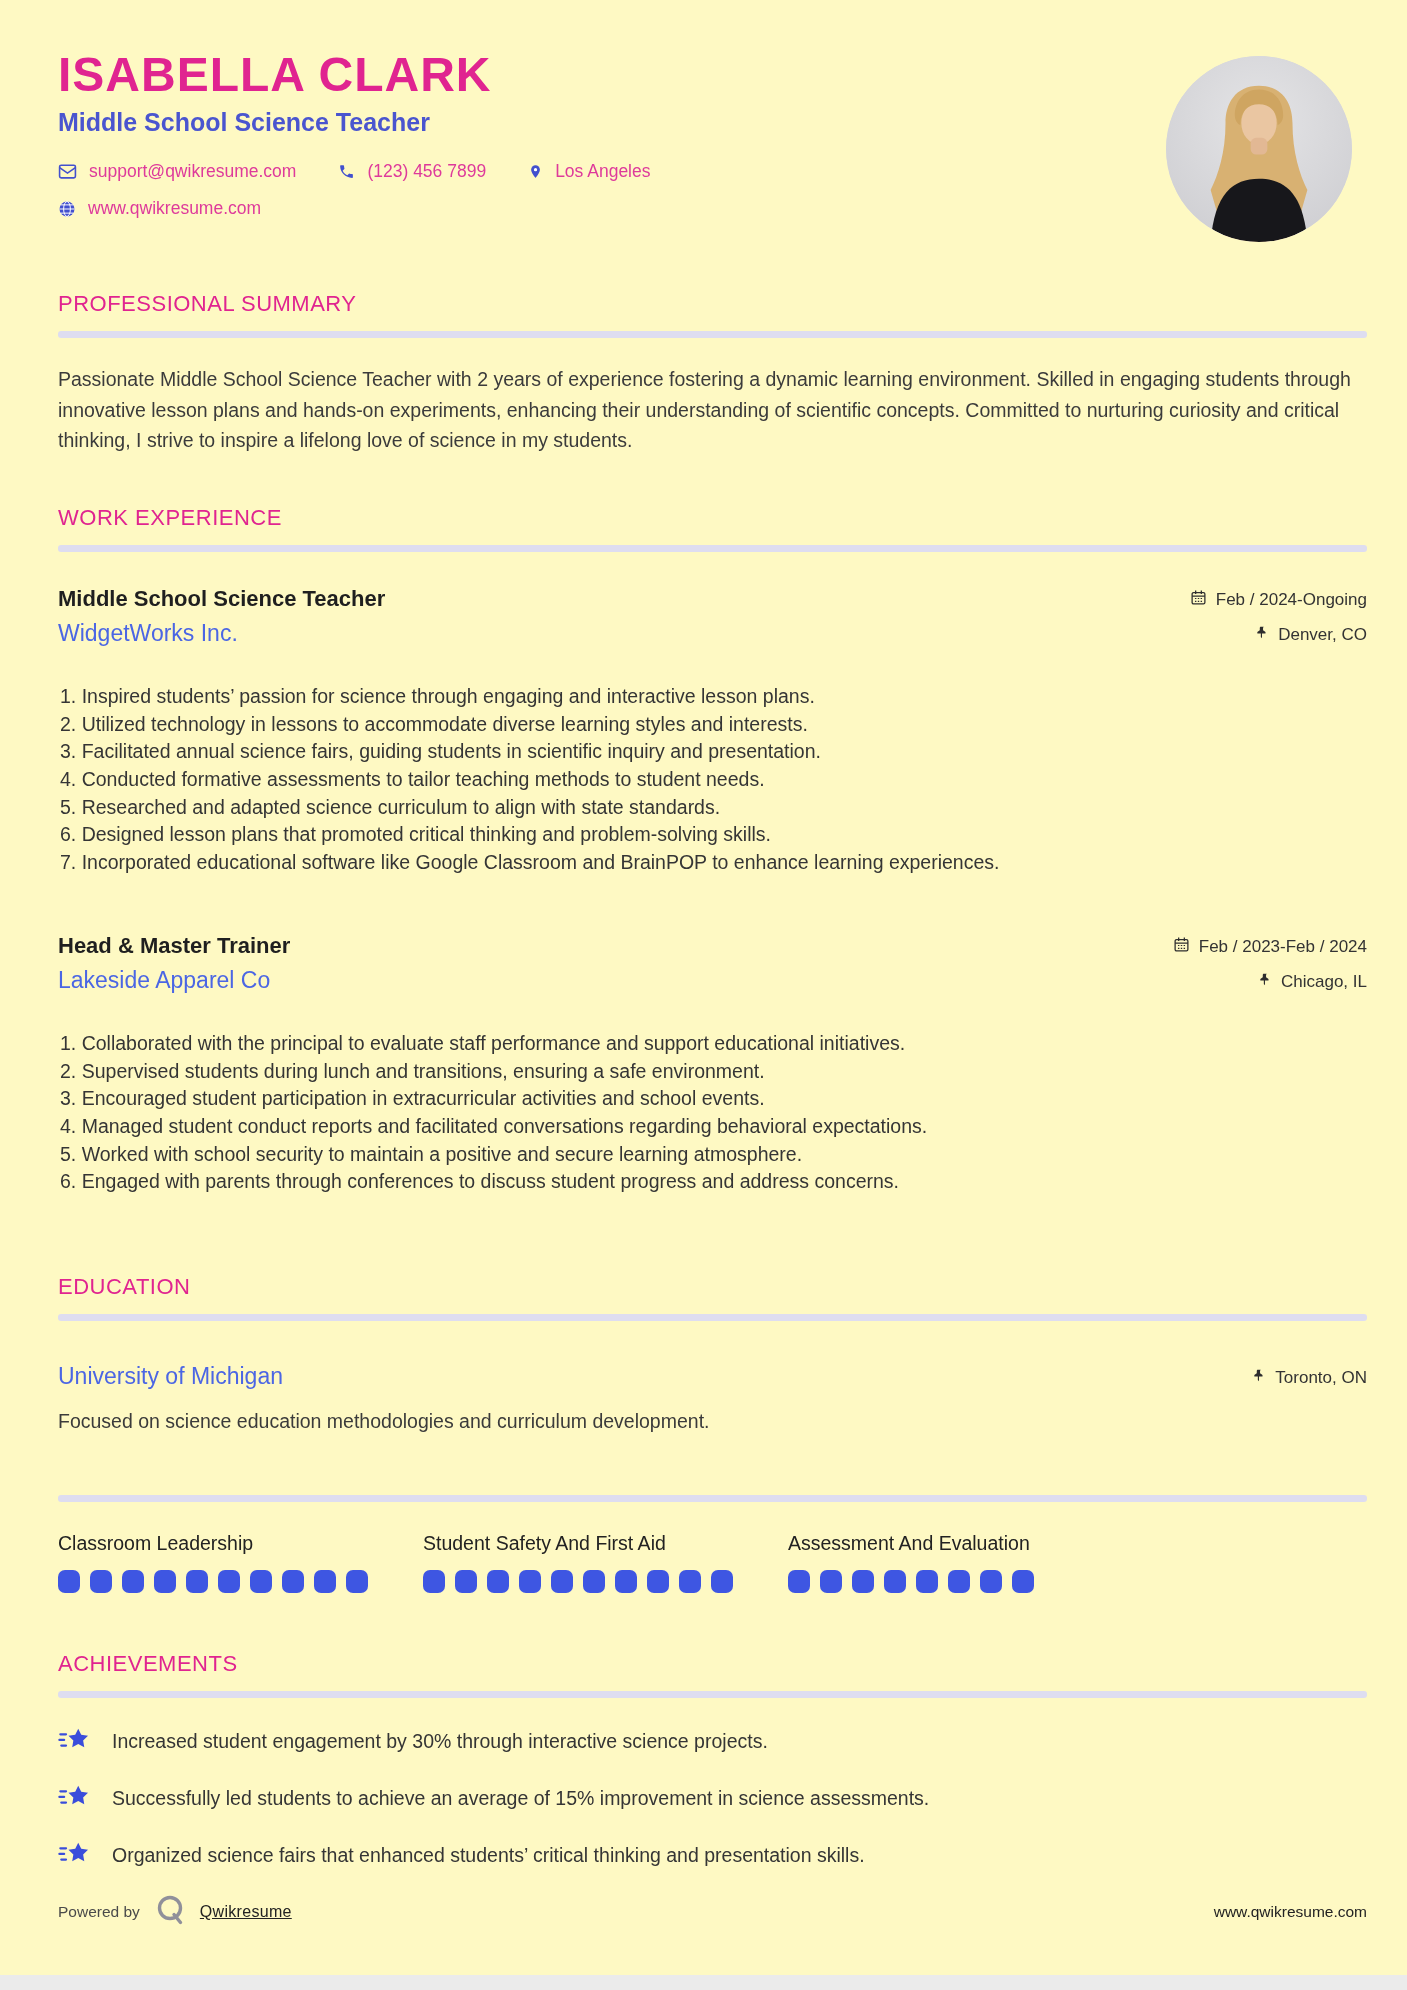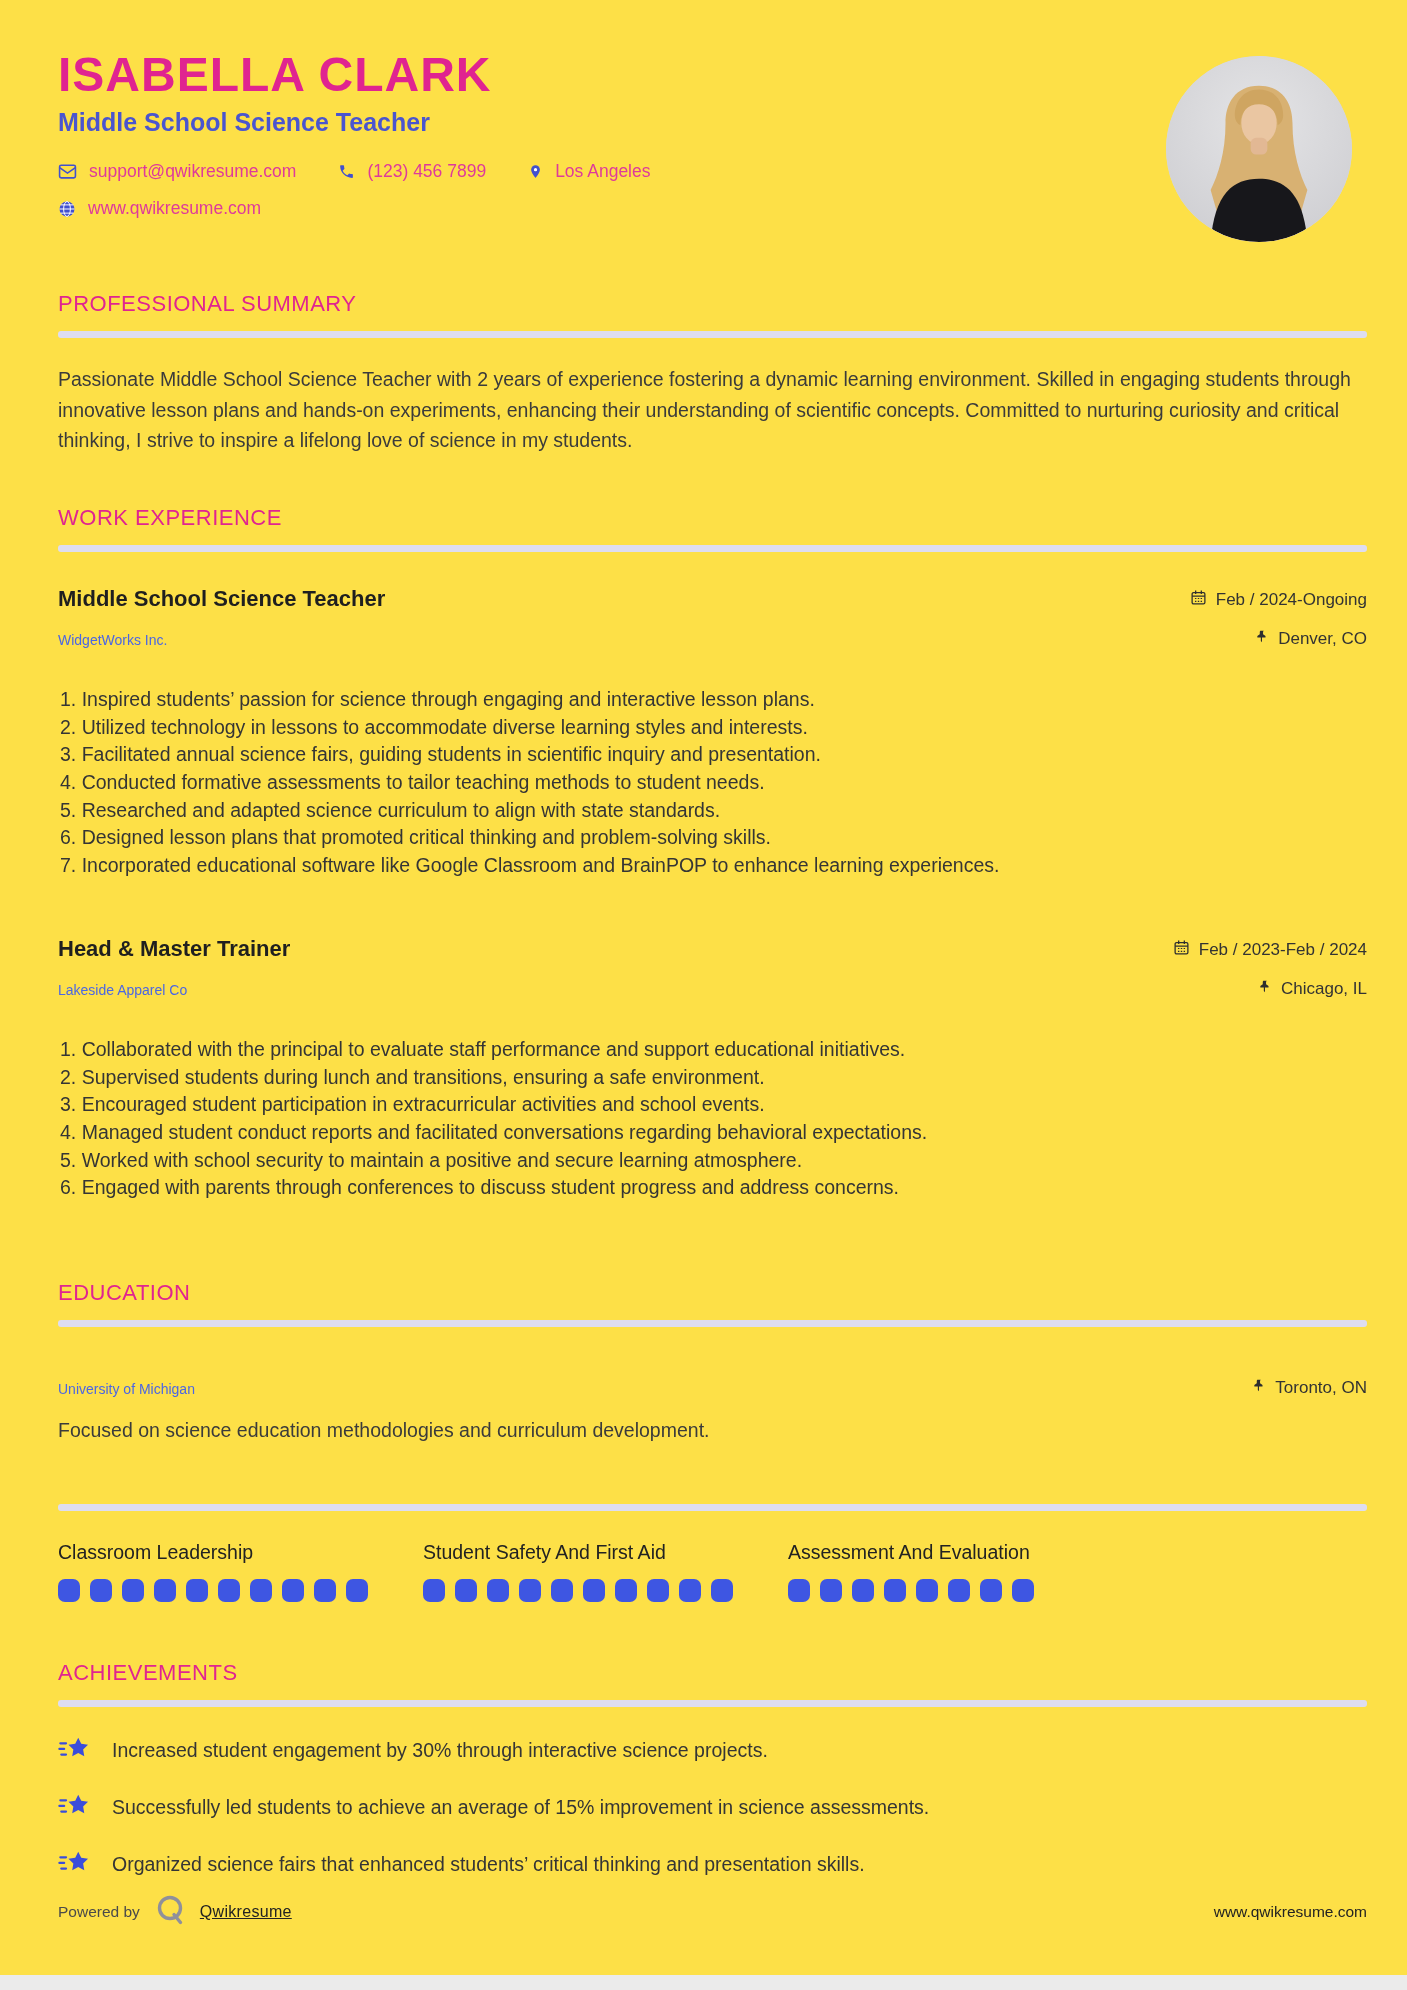--- a/index.html
+++ b/index.html
@@ -2,21 +2,21 @@
 <html><head>
 <meta charset="utf-8">
 <style>
   * { margin:0; padding:0; box-sizing:border-box; }
   html,body { background:#fff; }
   body { font-family:"Liberation Sans", sans-serif; color:#333; }
   .page {
     position:relative;
     width:1407px; height:1990px;
     margin:0 auto;
-    background:#fde047;
+    background:#fef9c3;
     overflow:hidden;
     padding:50px 40px 0 58px;
   }
   
   .header { position:relative; }
   .name {
     font-size:48px; font-weight:800; letter-spacing:1px;
     color:#E02490; line-height:1.05;
   }
   .job-headline {
@@ -41,21 +41,21 @@
   }
   .summary-text {
     margin-top:26px; font-size:19.5px; line-height:1.55; color:#3b3b3b;
     max-width:1300px;
   }
   
   .entry { margin-top:34px; }
   .entry + .entry { margin-top:56px; }
   .entry-row { display:flex; justify-content:space-between; align-items:baseline; }
   .entry-title { font-size:22px; font-weight:700; color:#1f1f1f; }
-  .entry-company { font-size:14px; color:#4B66E4; margin-top:20px; }
+  .entry-company { font-size:23px; color:#4B66E4; margin-top:8px; }
   .meta { display:flex; align-items:center; gap:9px; font-size:17px; color:#333; white-space:nowrap; }
   .bullets { margin-top:36px; list-style-position:inside; padding-left:2px; }
   .bullets li { font-size:19.5px; line-height:1.42; color:#353535; }
   .edu-desc { margin-top:20px; font-size:19.5px; color:#3b3b3b; }
   
   .skills-grid { display:grid; grid-template-columns:repeat(4, 1fr); margin-top:28px; }
   .skill { padding-right:55px; }
   .skill-name { font-size:19.5px; color:#222; line-height:1.35; margin-bottom:14px; }
   .dots { display:flex; gap:10px; }
   .dot { width:22px; height:23px; border-radius:7px; background:#3E56E2; flex:0 0 auto; }

